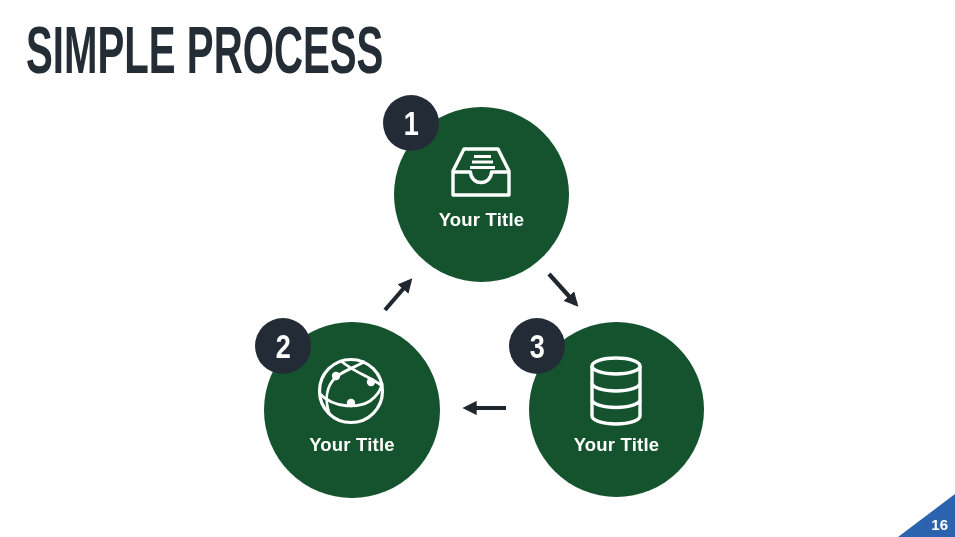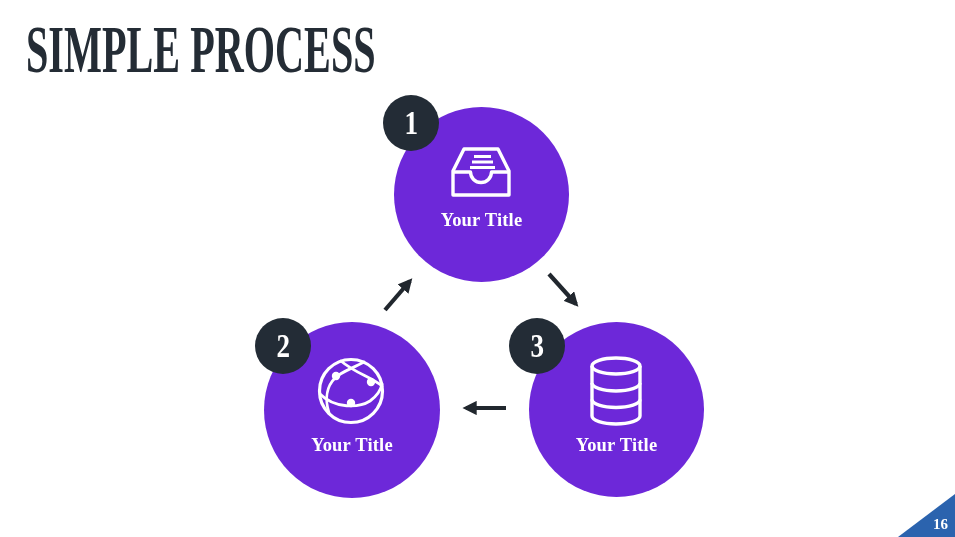--- a/index.html
+++ b/index.html
@@ -1,34 +1,34 @@
 <!DOCTYPE html>
 <html><head>
 <meta charset="utf-8">
 <style>
   html,body{margin:0;padding:0;background:#fff;}
   .slide{
     position:relative;
     width:955px;height:537px;
     background:#ffffff;
     overflow:hidden;
-    font-family:Liberation Serif, serif;
+    font-family:Liberation Sans, sans-serif;
   }
   
   .slide-title{
     position:absolute;left:26px;top:14px;margin:0;
     font-size:67px;font-weight:bold;line-height:1.06;
     color:#242c35;white-space:nowrap;
     transform:scaleX(0.60);transform-origin:left top;
     letter-spacing:0px;
   }
   
   .step-circle{
     position:absolute;border-radius:50%;
-    background:#6d28d9;
+    background:#14532d;
   }
   .c1{left:394px;top:107px;width:175px;height:175px;}
   .c2{left:264px;top:322px;width:176px;height:176px;}
   .c3{left:529px;top:322px;width:175px;height:175px;}
   .step-icon{position:absolute;display:block;line-height:0;}
   .icon-inbox{left:53px;top:38px;}
   .icon-globe{left:52px;top:34px;}
   .icon-db{left:58px;top:34px;}
   .step-label{
     position:absolute;left:0;width:100%;text-align:center;

